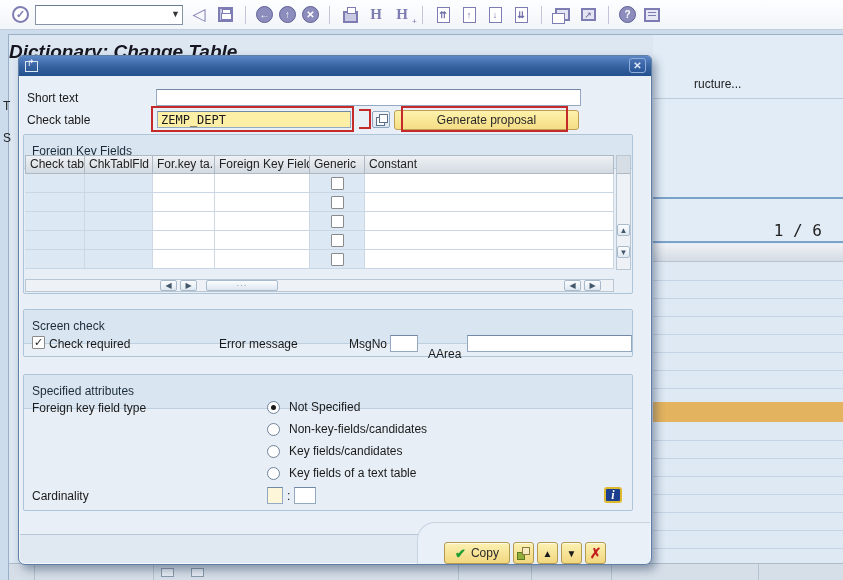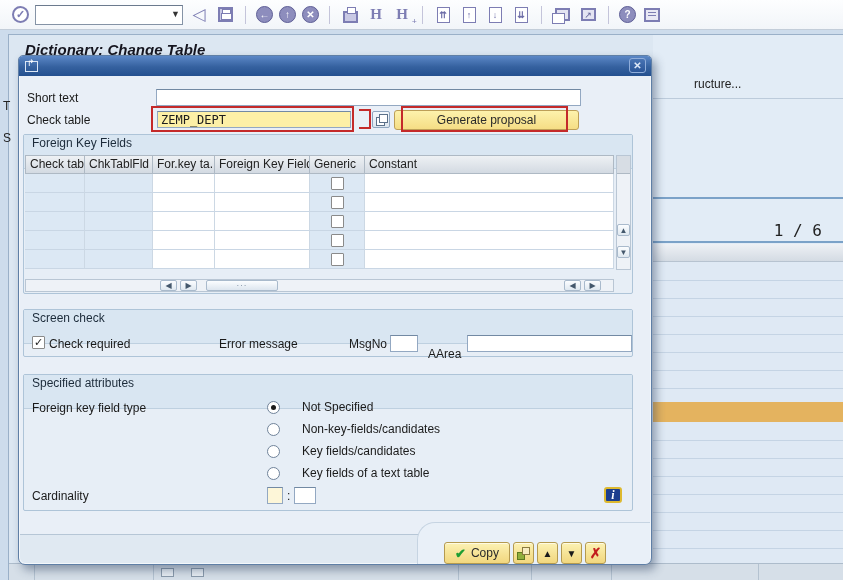--- a/index.html
+++ b/index.html
@@ -31,21 +31,21 @@
   .icon-page { width:13px; height:16px; background:#fff; border:1px solid #7d7db3; display:inline-flex; align-items:center; justify-content:center; font-size:9px; color:#6a6aa6; font-weight:bold; }
   .icon-win { width:15px; height:13px; border:2px solid #7d7db3; background:#e4e4f2; position:relative; }
   .icon-win::before { content:""; position:absolute; left:-5px; top:3px; width:11px; height:9px; background:#fff; border:1px solid #7d7db3; }
   .icon-short { width:15px; height:13px; border:2px solid #7d7db3; background:#e4e4f2; display:inline-flex; align-items:center; justify-content:center; font-size:9px; color:#5f5f96; }
   .icon-monitor { width:16px; height:14px; border:2px solid #7d7db3; background:#e8e8f4; position:relative; }
   .icon-monitor::before { content:""; position:absolute; left:2px; top:2px; width:8px; height:1px; background:#7d7db3; box-shadow:0 3px 0 #7d7db3; }
 
   
   .bgwin { position:absolute; left:8px; top:34px; width:835px; height:546px; background:#dce7f2;
     border-left:1px solid #9ab0c8; border-top:1px solid #9ab0c8; }
-  .bg-title { position:absolute; left:16px; top:6px; font-size:15px; font-weight:bold; font-style:italic; color:#15151f; }
+  .bg-title { position:absolute; left:0; top:6px; font-size:19px; font-weight:bold; font-style:italic; color:#15151f; }
   .bg-frag { position:absolute; font-size:12px; color:#222; }
   .bg-right { position:absolute; left:644px; top:0; width:191px; height:546px; background:#e2ecf6; }
   .bg-structure { position:absolute; left:1px; top:42px; font-size:12px; color:#222;padding-left:40px; }
   .bg-line1 { position:absolute; left:0; top:63px; width:191px; border-top:1px solid #bccbdb; }
   .bg-blue-line { position:absolute; left:0; width:191px; border-top:2px solid #7ba2c8; }
   .bg-pagecounter { position:absolute; right:22px; top:186px; font-family:"DejaVu Sans Mono",monospace; font-size:16px; color:#222; }
   .bg-grayband { position:absolute; left:0; top:209px; width:191px; height:18px;
     background:linear-gradient(180deg,#eef1f5,#d4dbe3); border-bottom:1px solid #b7c3d0; }
   .bg-rows { position:absolute; left:0; top:227px; width:191px; height:319px; background:#dfe9f4; }
   .bg-row-line { position:absolute; left:0; width:191px; border-top:1px solid #c5d4e4; }
@@ -77,21 +77,21 @@
   .vh-btn { position:absolute; width:18px; height:17px; background:linear-gradient(180deg,#f4f8fc,#dde6ef);
     border:1px solid #8fa6bf; border-radius:2px; }
   .vh-btn::before { content:""; position:absolute; left:3px; top:5px; width:7px; height:7px; background:#fff; border:1px solid #5c7astro; border:1px solid #5c718a; }
   .vh-btn::after { content:""; position:absolute; left:6px; top:2px; width:7px; height:7px; background:#fff; border:1px solid #5c718a; }
   .gen-btn { position:absolute; height:20px; background:linear-gradient(180deg,#fdf2ac,#f5dd85);
     border:1px solid #bd9f57; border-radius:3px; font-size:12px; color:#2a2a2a;
     display:flex; align-items:center; justify-content:center; }
 
   .group { position:absolute; border:1px solid #aec4d8; background:#e7eef6; border-radius:2px; }
   .group-hd { position:absolute; left:0; top:0; right:0; height:34px; background:#d9e6f2;
-    border-bottom:1px solid #bed0e0; font-size:12px; color:#1c2b3a; padding:1px 0 0 8px; }
+    border-bottom:1px solid #bed0e0; font-size:12px; color:#1c2b3a; padding:9px 0 0 8px; }
 
   
   .fk-table { position:absolute; left:1px; top:20px; }
   .fk-hrow { display:flex; }
   .fk-h { height:19px; background:linear-gradient(180deg,#eef1f4,#d3dae2); border:1px solid #aeb9c4;
     border-left:none; font-size:12px; color:#222; padding:1px 0 0 4px; overflow:hidden; white-space:nowrap; }
   .fk-h:first-child { border-left:1px solid #aeb9c4; }
   .fk-row { display:flex; height:19px; }
   .fk-c { border-right:1px solid #ccd8e4; border-bottom:1px solid #c9d6e4; height:19px;
     display:flex; align-items:center; justify-content:center; }
@@ -105,21 +105,21 @@
     border:1px solid #a9bacc; font-size:8px; color:#44586c; display:flex; align-items:center; justify-content:center; border-radius:2px; }
   .hsb { position:absolute; height:13px; background:#eef2f7; border:1px solid #b9c6d4; }
   .hsb .sb-btn { width:17px; height:11px; top:0; }
   .hsb-thumb { position:absolute; top:0; height:11px; background:linear-gradient(180deg,#fbfdff,#dde6ef);
     border:1px solid #a9bacc; border-radius:2px; font-size:8px; color:#7c8ea0; text-align:center; line-height:10px; letter-spacing:1px; }
 
   
   .radio { width:13px; height:13px; border-radius:50%; background:#fff; border:1px solid #70839a;
     display:inline-block; position:relative; }
   .radio.selected::after { content:""; position:absolute; left:3px; top:3px; width:5px; height:5px; border-radius:50%; background:#1a1a1a; }
-  .opt { position:absolute; display:flex; align-items:center; gap:22px; }
+  .opt { position:absolute; display:flex; align-items:center; gap:9px; }
   .info-btn { position:absolute; width:18px; height:16px; background:#1c3e8e; border:2px solid #ddb92f; border-radius:3px;
     color:#fff; font-family:"Liberation Serif",serif; font-style:italic; font-weight:bold; font-size:12px;
     display:flex; align-items:center; justify-content:center; }
 
   
   .footer-strip { position:absolute; left:1px; top:478px; width:630px; height:29px;
     background:#e0e9f2; border-top:1px solid #b6c6d6; border-radius:0 0 6px 6px; }
   .footer-bump { position:absolute; left:398px; top:466px; width:233px; height:42px;
     background:#e9f0f8; border-top:1px solid #c6d4e2; border-left:1px solid #c6d4e2;
     border-top-left-radius:18px; border-bottom-right-radius:6px; }

